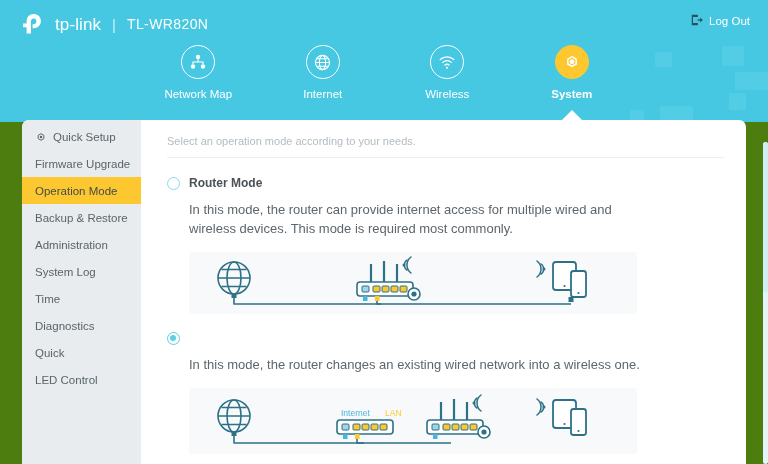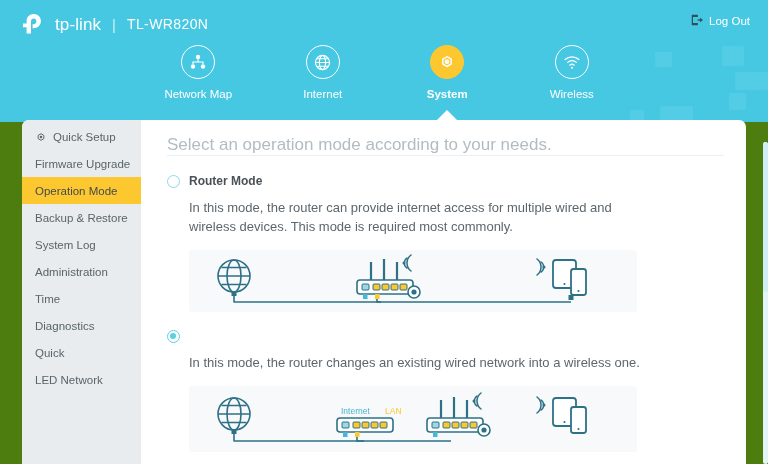--- a/index.html
+++ b/index.html
@@ -142,24 +142,24 @@
   .side-item .gear-ico { flex: 0 0 auto; display: flex; }
 
   
   .main {
     flex: 1;
     position: relative;
     padding: 0 22px 0 26px;
     overflow: hidden;
   }
   .intro {
-    font-size: 17px;
+    font-size: 11px;
     color: #b3bcc2;
     padding-top: 15px;
-    padding-bottom: 0;
+    padding-bottom: 10px;
     border-bottom: 1px solid #edf0f2;
   }
 
   .mode-block { padding-top: 18px; }
   .mode-head {
     display: flex;
     align-items: center;
     gap: 9px;
     cursor: pointer;
   }
@@ -266,43 +266,43 @@
       <div class="nav-circle">
         <svg width="19" height="19" viewBox="0 0 22 22">
           <circle cx="11" cy="11" r="8.2" stroke="#ffffff" stroke-width="1.3" fill="none"></circle>
           <ellipse cx="11" cy="11" rx="3.6" ry="8.2" stroke="#ffffff" stroke-width="1.3" fill="none"></ellipse>
           <path d="M2.8 11 H19.2 M4.1 6.6 H17.9 M4.1 15.4 H17.9" stroke="#ffffff" stroke-width="1.2" fill="none"></path>
         </svg>
       </div>
       <div class="nav-label">Internet</div>
     </div>
 
-    <div class="nav-tab active">
-      <div class="nav-circle">
-        <svg width="20" height="20" viewBox="0 0 22 22">
-          <path d="M11 2.6 L15.6 5.3 L15.6 10.6 L11 13.3 L6.4 10.6 L6.4 5.3 Z" transform="translate(0,2.6)" fill="none" stroke="#ffffff" stroke-width="1.6"></path>
-          <circle cx="11" cy="10.6" r="2.6" fill="#ffffff"></circle>
-        </svg>
-      </div>
-      <div class="nav-label">System</div>
-      <div class="nav-arrow"></div>
-    </div>
-
     <div class="nav-tab">
       <div class="nav-circle">
         <svg width="20" height="20" viewBox="0 0 22 22">
           <path d="M3.5 8.2 A11 11 0 0 1 18.5 8.2" stroke="#ffffff" stroke-width="1.4" fill="none" stroke-linecap="round"></path>
           <path d="M6.2 11.4 A7.2 7.2 0 0 1 15.8 11.4" stroke="#ffffff" stroke-width="1.4" fill="none" stroke-linecap="round"></path>
           <path d="M8.7 14.4 A3.6 3.6 0 0 1 13.3 14.4" stroke="#ffffff" stroke-width="1.4" fill="none" stroke-linecap="round"></path>
           <circle cx="11" cy="17.3" r="1.2" fill="#ffffff"></circle>
         </svg>
       </div>
       <div class="nav-label">Wireless</div>
     </div>
 
+    <div class="nav-tab active">
+      <div class="nav-circle">
+        <svg width="20" height="20" viewBox="0 0 22 22">
+          <path d="M11 2.6 L15.6 5.3 L15.6 10.6 L11 13.3 L6.4 10.6 L6.4 5.3 Z" transform="translate(0,2.6)" fill="none" stroke="#ffffff" stroke-width="1.6"></path>
+          <circle cx="11" cy="10.6" r="2.6" fill="#ffffff"></circle>
+        </svg>
+      </div>
+      <div class="nav-label">System</div>
+      <div class="nav-arrow"></div>
+    </div>
+
   </div>
 
   <div class="card">
 
     <div class="sidebar">
 
       <div class="side-item">
         <span class="gear-ico">
           <svg width="12" height="12" viewBox="0 0 22 22">
             <path d="M11 3.2 L16.2 6.2 L16.2 12.2 L11 15.2 L5.8 12.2 L5.8 6.2 Z" transform="translate(0,1.8)" fill="none" stroke="#5a646b" stroke-width="1.8"></path>
@@ -318,41 +318,41 @@
 
       <div class="side-item active">
         <span>Operation Mode</span>
       </div>
 
       <div class="side-item">
         <span>Backup &amp; Restore</span>
       </div>
 
       <div class="side-item">
+        <span>Administration</span>
+      </div>
+
+      <div class="side-item">
         <span>System Log</span>
       </div>
 
       <div class="side-item">
-        <span>Administration</span>
-      </div>
-
-      <div class="side-item">
         <span>Time</span>
       </div>
 
       <div class="side-item">
         <span>Diagnostics</span>
       </div>
 
       <div class="side-item">
         <span>Quick</span>
       </div>
 
       <div class="side-item">
-        <span>LED Network</span>
+        <span>LED Control</span>
       </div>
 
     </div>
 
     <div class="main">
 
       <div class="intro">Select an operation mode according to your needs.</div>
 
       <div class="mode-block">
         <div class="mode-head">

